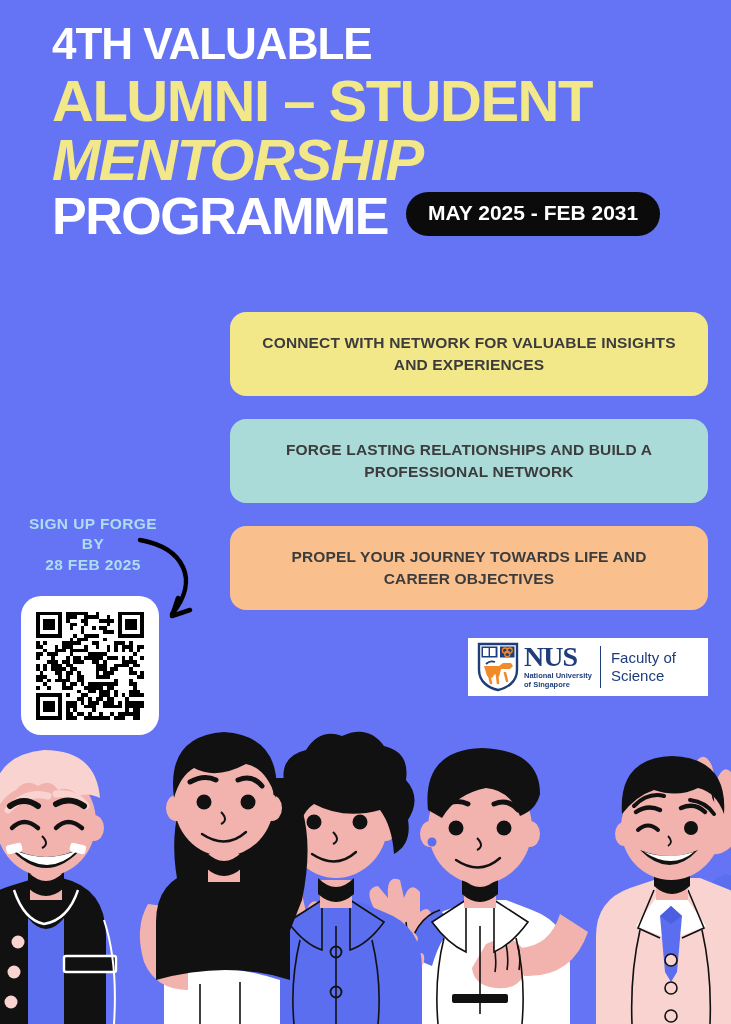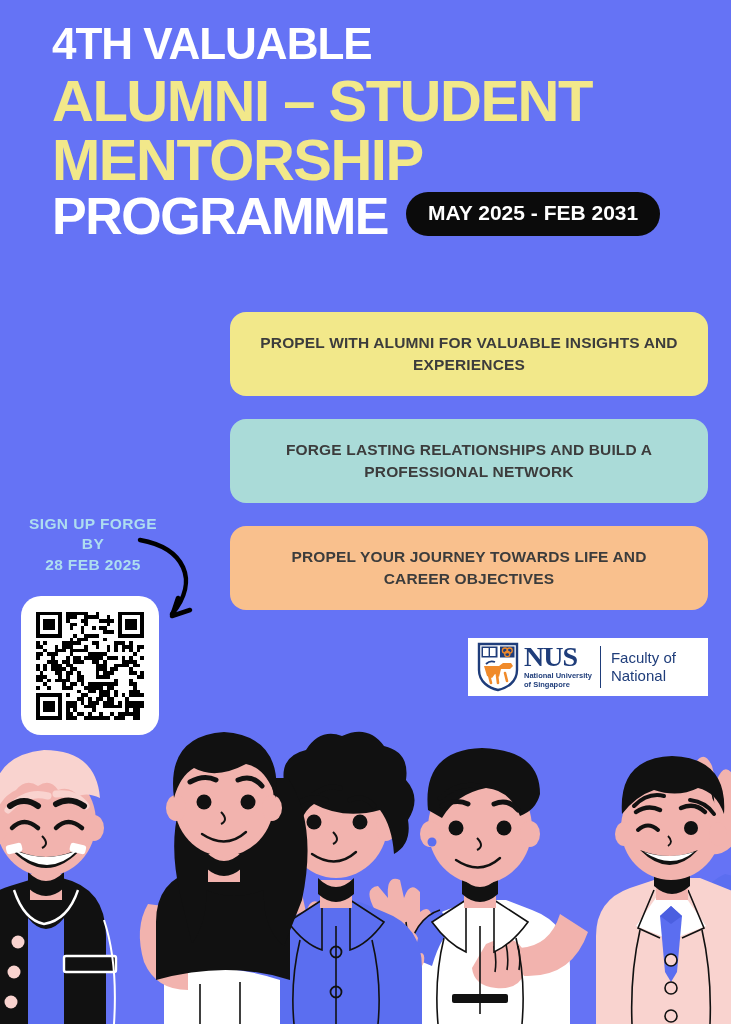--- a/index.html
+++ b/index.html
@@ -17,21 +17,21 @@
   
   .headline{ position:absolute; left:52px; top:22px; width:660px; }
   .hl-line{
     font-weight:700;
     letter-spacing:-0.5px;
     line-height:0.98;
     white-space:nowrap;
   }
   .hl-1{ font-size:44px; color:#ffffff; letter-spacing:-1px; }
   .hl-2{ font-size:58px; color:#f2e88a; margin-top:8px; letter-spacing:-1.5px; }
-  .hl-3{ font-size:58px; color:#f2e88a; margin-top:2px; letter-spacing:-1.5px; }
+  .hl-3{ font-size:58px; color:#f2e88a; margin-top:2px; letter-spacing:-1.5px;font-style:italic; }
   .hl-4row{ display:flex; align-items:center; gap:18px; margin-top:2px; }
   .hl-4{ font-size:52px; color:#ffffff; letter-spacing:-1.5px; }
   .date-pill{
     background:#0b0b0b; color:#ffffff;
     border-radius:30px;
     padding:9px 22px 11px;
     font-size:21px; font-weight:700;
     letter-spacing:0px;
     white-space:nowrap;
     align-self:flex-end;
@@ -128,21 +128,21 @@
     <div class="hl-line hl-1">4TH VALUABLE</div>
     <div class="hl-line hl-2">ALUMNI – STUDENT</div>
     <div class="hl-line hl-3">MENTORSHIP</div>
     <div class="hl-4row">
       <div class="hl-line hl-4">PROGRAMME</div>
       <div class="date-pill">MAY 2025 - FEB 2031</div>
     </div>
   </div>
 
   <div class="benefits">
-    <div class="benefit b-0">PROPEL WITH ALUMNI FOR VALUABLE INSIGHTS AND EXPERIENCES</div>
+    <div class="benefit b-0">CONNECT WITH NETWORK FOR VALUABLE INSIGHTS AND EXPERIENCES</div>
     <div class="benefit b-2">FORGE LASTING RELATIONSHIPS AND BUILD A PROFESSIONAL NETWORK</div>
     <div class="benefit b-1">PROPEL YOUR JOURNEY TOWARDS LIFE AND CAREER OBJECTIVES</div>
   </div>
 
   <div class="signup">
     <div>SIGN UP FORGE</div>
     <div>BY</div>
     <div>28 FEB 2025</div>
   </div>
 
@@ -1018,21 +1018,21 @@
         <div class="nus-big">NUS</div>
         <div class="nus-sub">
           <div>National University</div>
           <div>of Singapore</div>
         </div>
       </div>
     </div>
     <div class="nus-divider"></div>
     <div class="nus-right">
       <div>Faculty of</div>
-      <div>National</div>
+      <div>Science</div>
     </div>
   </div>
 
   <svg class="people" viewBox="0 0 731 330">
     <defs>
       <clipPath id="cp">
           <rect x="0" y="0" width="731" height="330"></rect>
         </clipPath>
     </defs>
     <g clip-path="url(#cp)">

